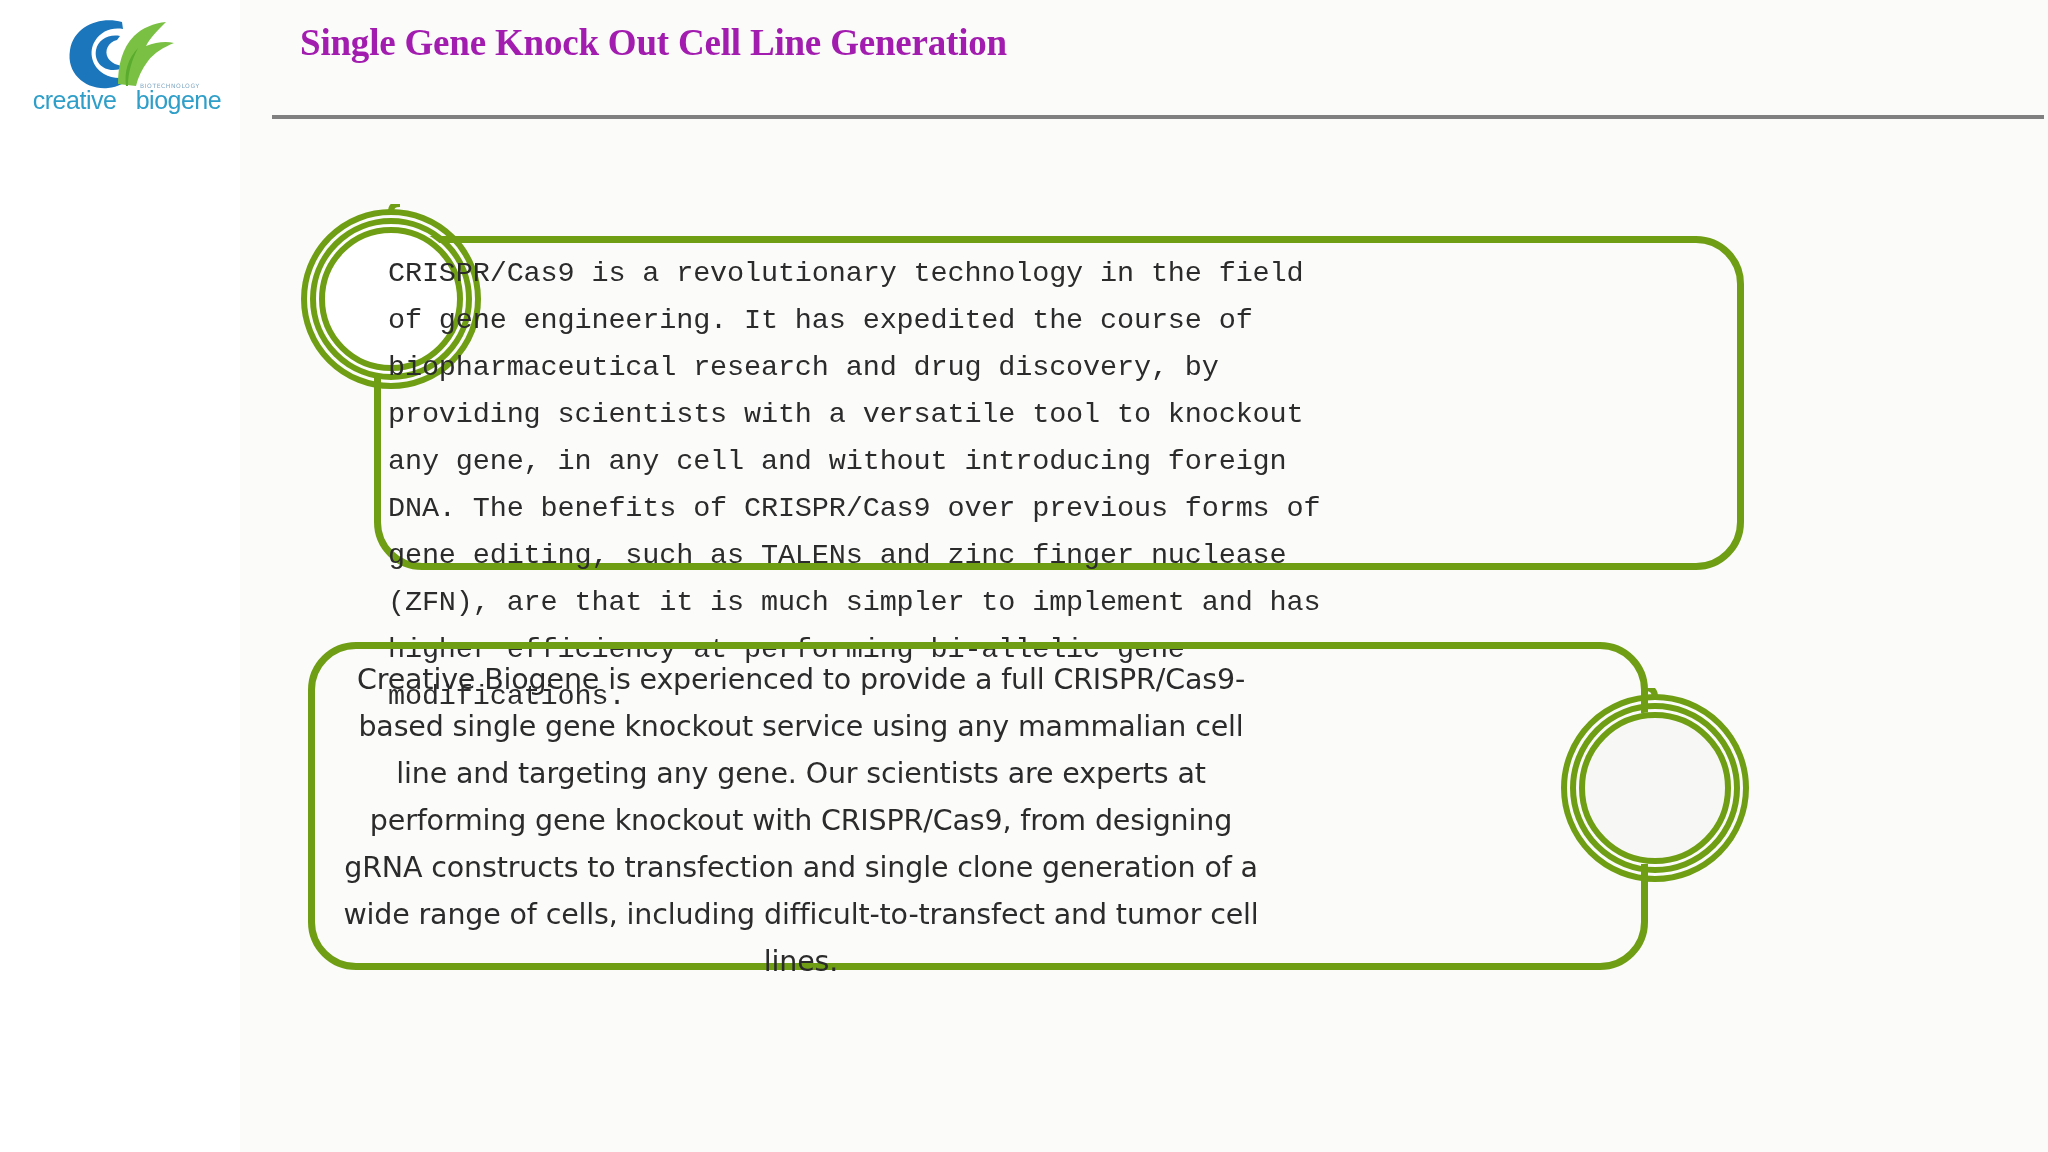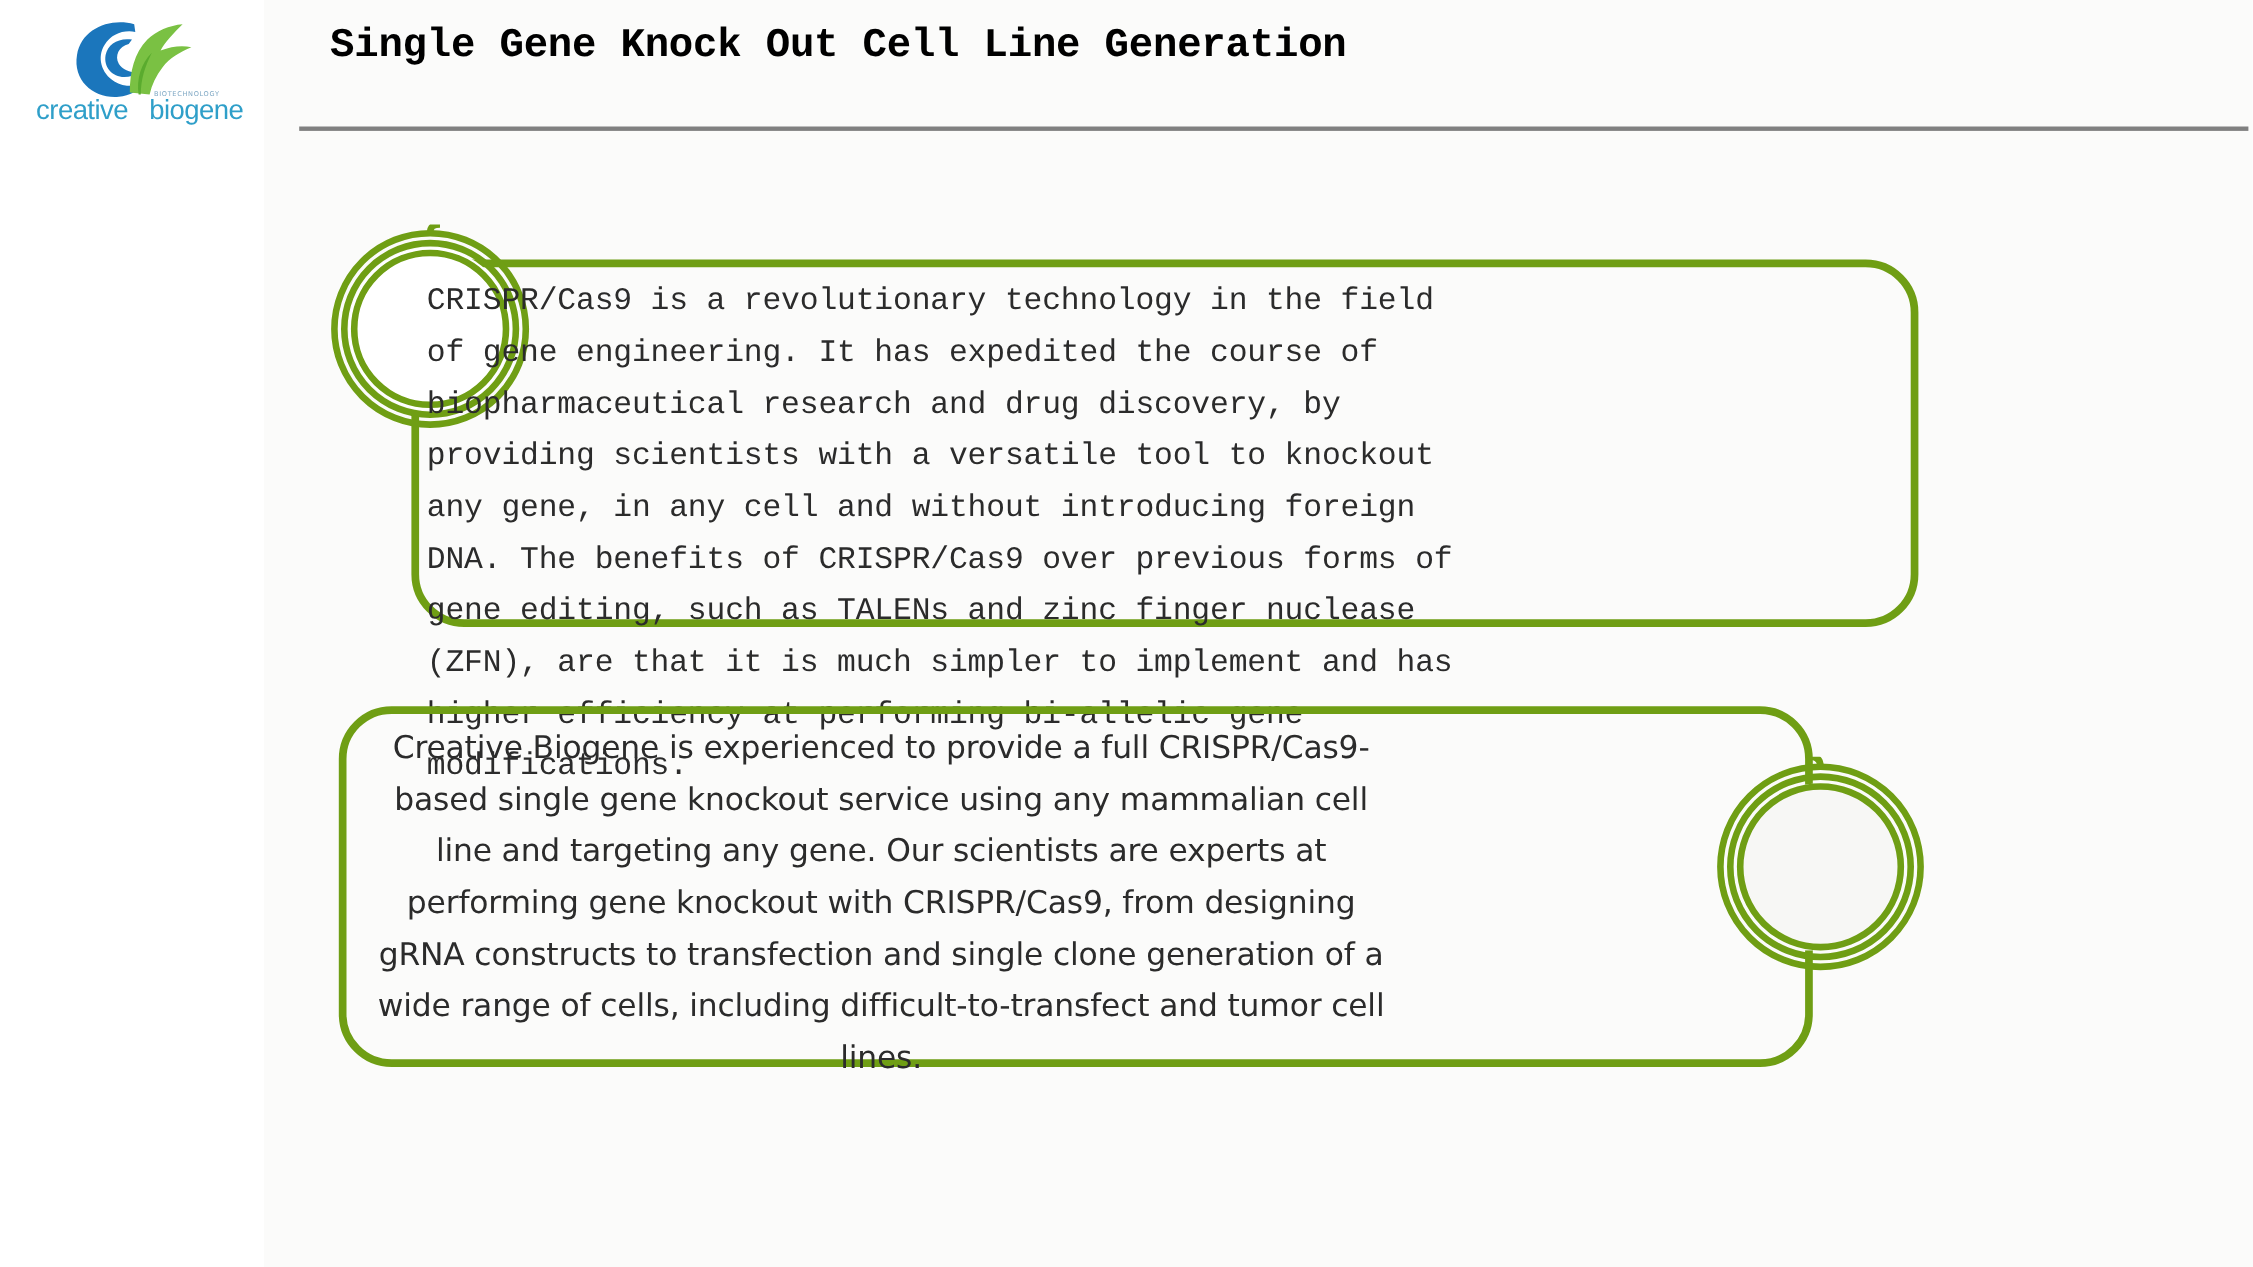--- a/index.html
+++ b/index.html
@@ -72,25 +72,25 @@
     letter-spacing: 0.6px;
     color: #7fa8c4;
     white-space: nowrap;
   }
 
   .slide-title {
     position: absolute;
     left: 300px;
     top: 42px;
     transform: translateY(-50%);
-    font-family: Liberation Mono, monospace;
+    font-family: Liberation Serif, serif;
     font-size: 37px;
     font-weight: bold;
     letter-spacing: -0.2px;
-    color: #000000;
+    color: #a21caf;
     white-space: nowrap;
   }
   .title-rule {
     position: absolute;
     left: 272px;
     top: 115px;
     width: 1772px;
     height: 4px;
     background: #808080;
   }

